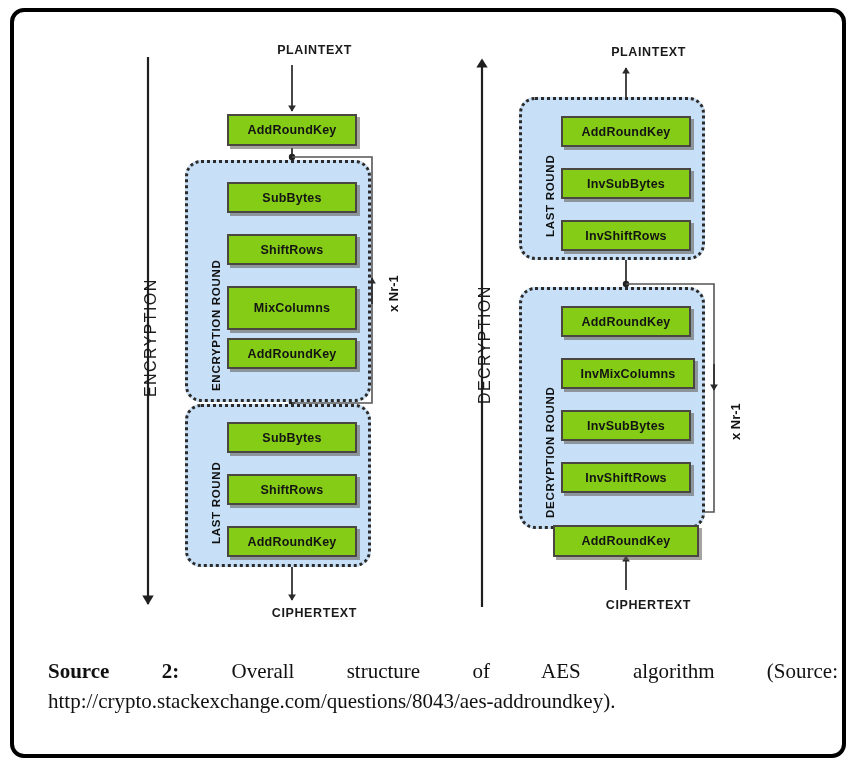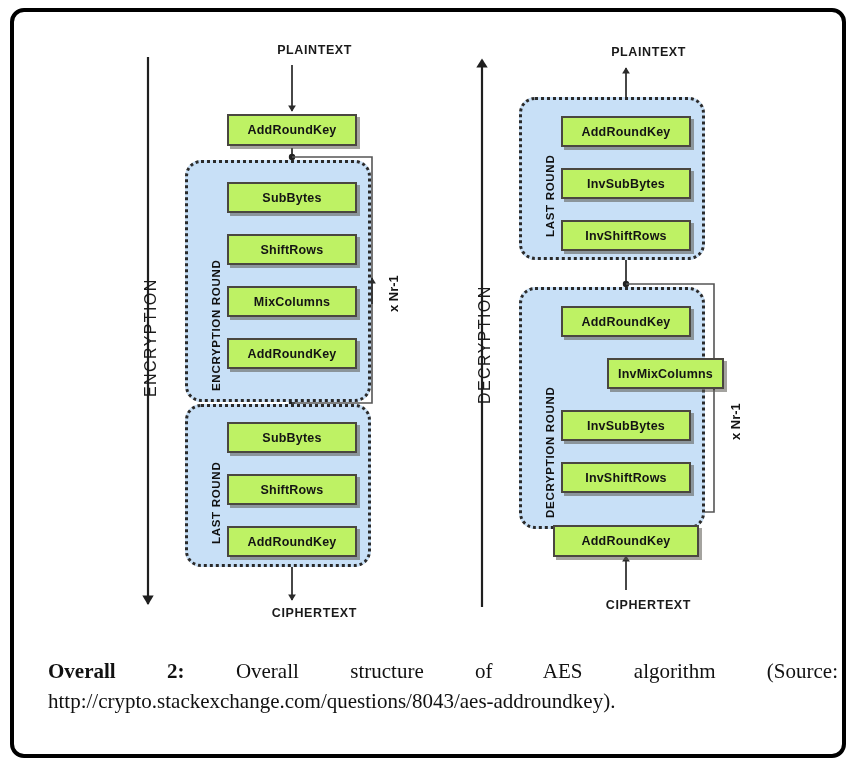--- a/index.html
+++ b/index.html
@@ -20,21 +20,21 @@
 
   
   .io-label{
     position:absolute;font-size:12.5px;font-weight:bold;color:#1a1a1a;
     letter-spacing:.6px;white-space:nowrap;text-align:right;
   }
 
   
   .op-box{
     position:absolute;box-sizing:border-box;
-    background:#bef264;
+    background:#84cc16;
     border:2.5px solid #4a4740;
     box-shadow:3px 3px 0 rgba(90,88,80,.55);
     display:flex;align-items:center;justify-content:center;
     font-size:12.5px;font-weight:bold;color:#141414;
     letter-spacing:.2px;white-space:nowrap;
   }
 
   
   .round-group{
     position:absolute;box-sizing:border-box;
@@ -158,21 +158,21 @@
 
     <div class="io-label" style="left:218px;top:31px;width:120px;">PLAINTEXT</div>
 
     <div class="op-box" style="left:213px;top:102px;width:130px;height:32px;">AddRoundKey</div>
 
     <div class="round-group" style="left:171px;top:148px;width:186px;height:242px;">
       <div class="round-label" style="left:22px;top:228px;">ENCRYPTION ROUND</div>
     </div>
     <div class="op-box" style="left:213px;top:170px;width:130px;height:31px;">SubBytes</div>
     <div class="op-box" style="left:213px;top:222px;width:130px;height:31px;">ShiftRows</div>
-    <div class="op-box" style="left:213px;top:274px;width:130px;height:31px;">MixColumns</div>
+    <div class="op-box" style="left:213px;top:274px;width:130px;height:44px;">MixColumns</div>
     <div class="op-box" style="left:213px;top:326px;width:130px;height:31px;">AddRoundKey</div>
 
     <div class="loop-label" style="left:372px;top:300px;">x Nr-1</div>
 
     <div class="round-group" style="left:171px;top:392px;width:186px;height:163px;">
       <div class="round-label" style="left:22px;top:137px;">LAST ROUND</div>
     </div>
     <div class="op-box" style="left:213px;top:410px;width:130px;height:31px;">SubBytes</div>
     <div class="op-box" style="left:213px;top:462px;width:130px;height:31px;">ShiftRows</div>
     <div class="op-box" style="left:213px;top:514px;width:130px;height:31px;">AddRoundKey</div>
@@ -187,29 +187,29 @@
       <div class="round-label" style="left:22px;top:137px;">LAST ROUND</div>
     </div>
     <div class="op-box" style="left:547px;top:104px;width:130px;height:31px;">AddRoundKey</div>
     <div class="op-box" style="left:547px;top:156px;width:130px;height:31px;">InvSubBytes</div>
     <div class="op-box" style="left:547px;top:208px;width:130px;height:31px;">InvShiftRows</div>
 
     <div class="round-group" style="left:505px;top:275px;width:186px;height:242px;">
       <div class="round-label" style="left:22px;top:228px;">DECRYPTION ROUND</div>
     </div>
     <div class="op-box" style="left:547px;top:294px;width:130px;height:31px;">AddRoundKey</div>
-    <div class="op-box" style="left:547px;top:346px;width:117px;height:31px;margin-left:46px;">InvMixColumns</div>
+    <div class="op-box" style="left:547px;top:346px;width:134px;height:31px;">InvMixColumns</div>
     <div class="op-box" style="left:547px;top:398px;width:130px;height:31px;">InvSubBytes</div>
     <div class="op-box" style="left:547px;top:450px;width:130px;height:31px;">InvShiftRows</div>
 
     <div class="loop-label" style="left:714px;top:428px;">x Nr-1</div>
 
     <div class="op-box" style="left:539px;top:513px;width:146px;height:32px;">AddRoundKey</div>
 
     <div class="io-label" style="left:547px;top:586px;width:130px;">CIPHERTEXT</div>
 
   </div>
 
   <div id="caption">
-    <span class="cap-lead">Overall 2:</span><span> Overall structure of AES algorithm (Source: http://crypto.stackexchange.com/questions/8043/aes-addroundkey).</span>
+    <span class="cap-lead">Source 2:</span><span> Overall structure of AES algorithm (Source: http://crypto.stackexchange.com/questions/8043/aes-addroundkey).</span>
   </div>
 
 </div>
 
 </body></html>

